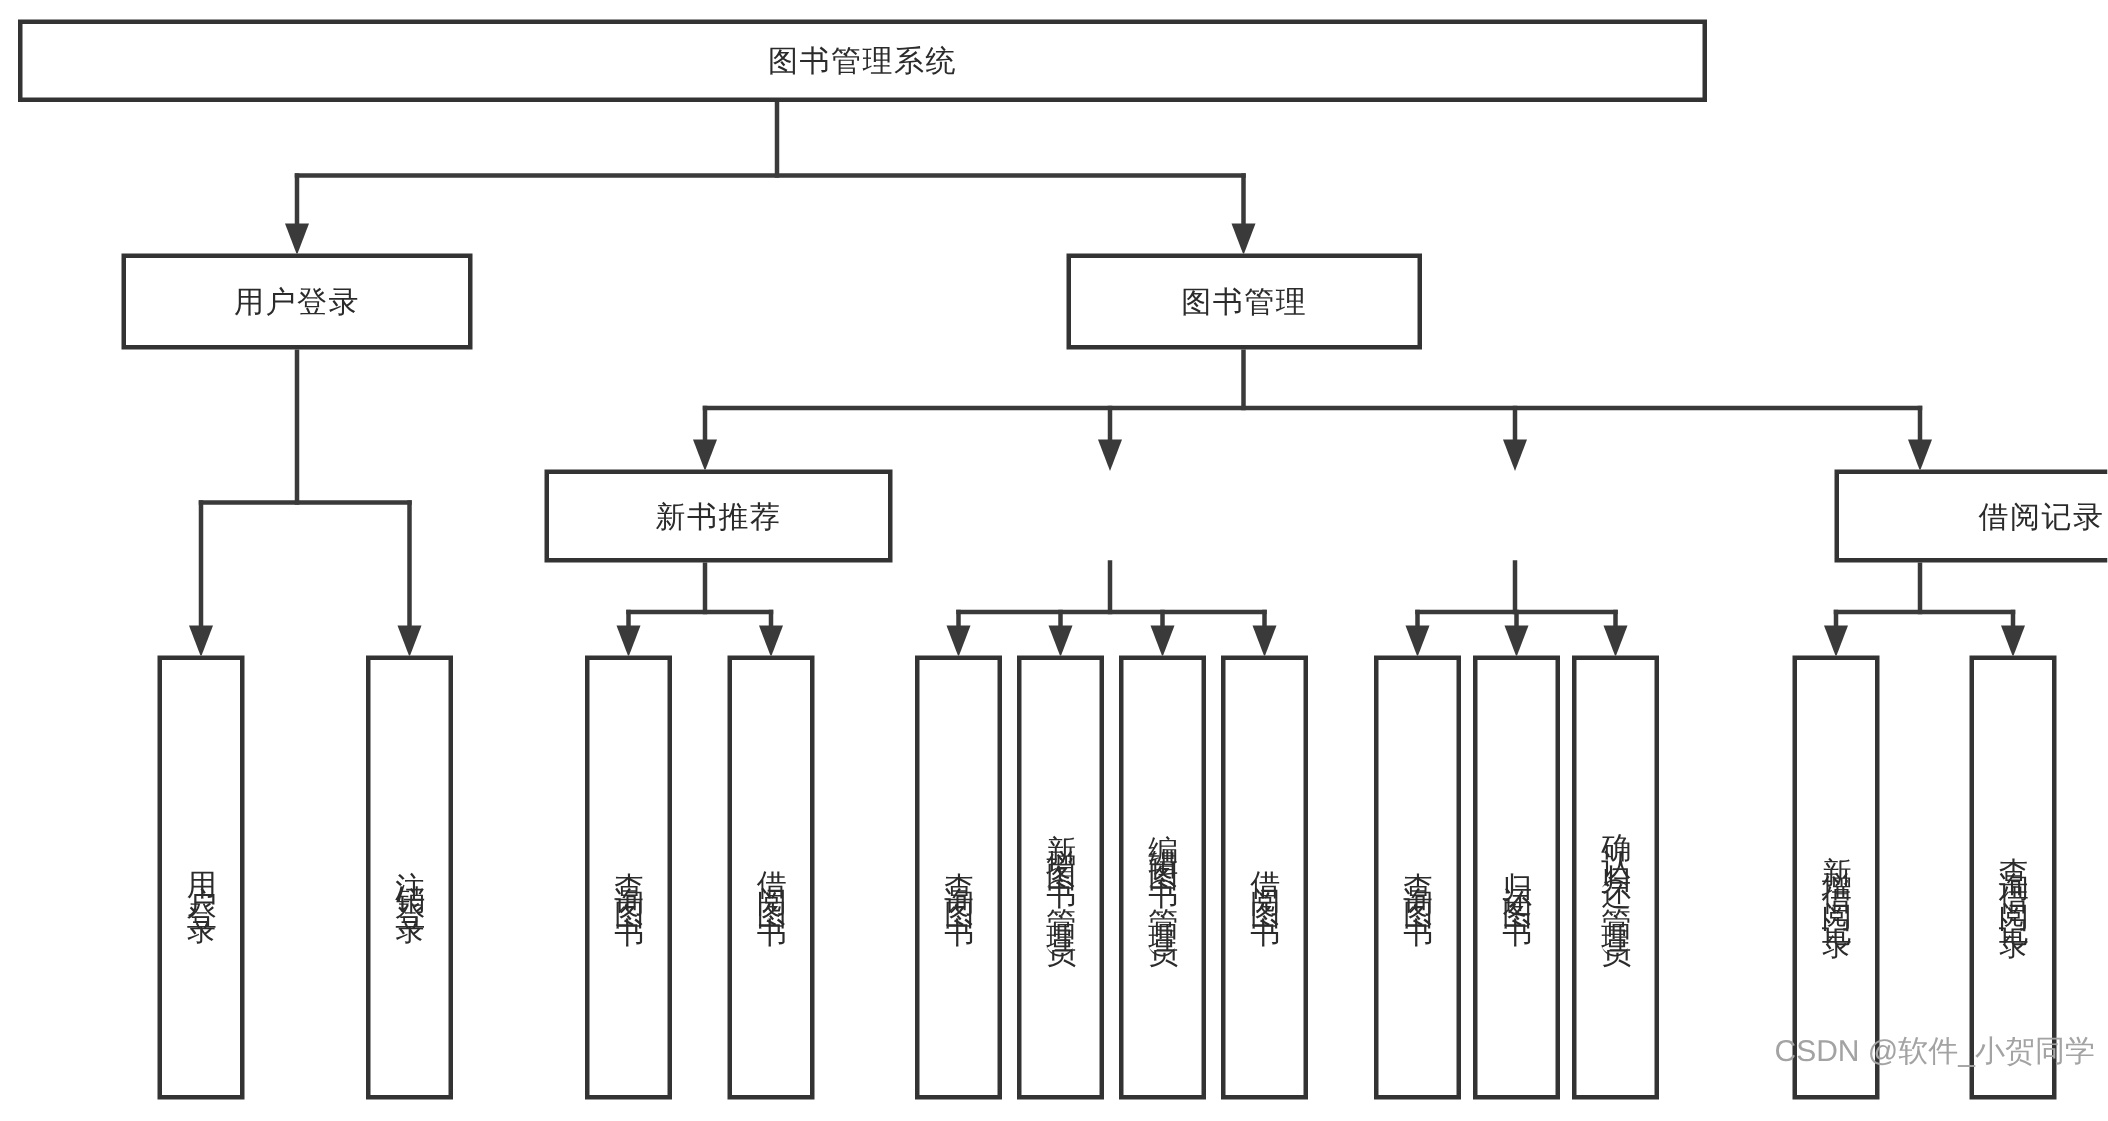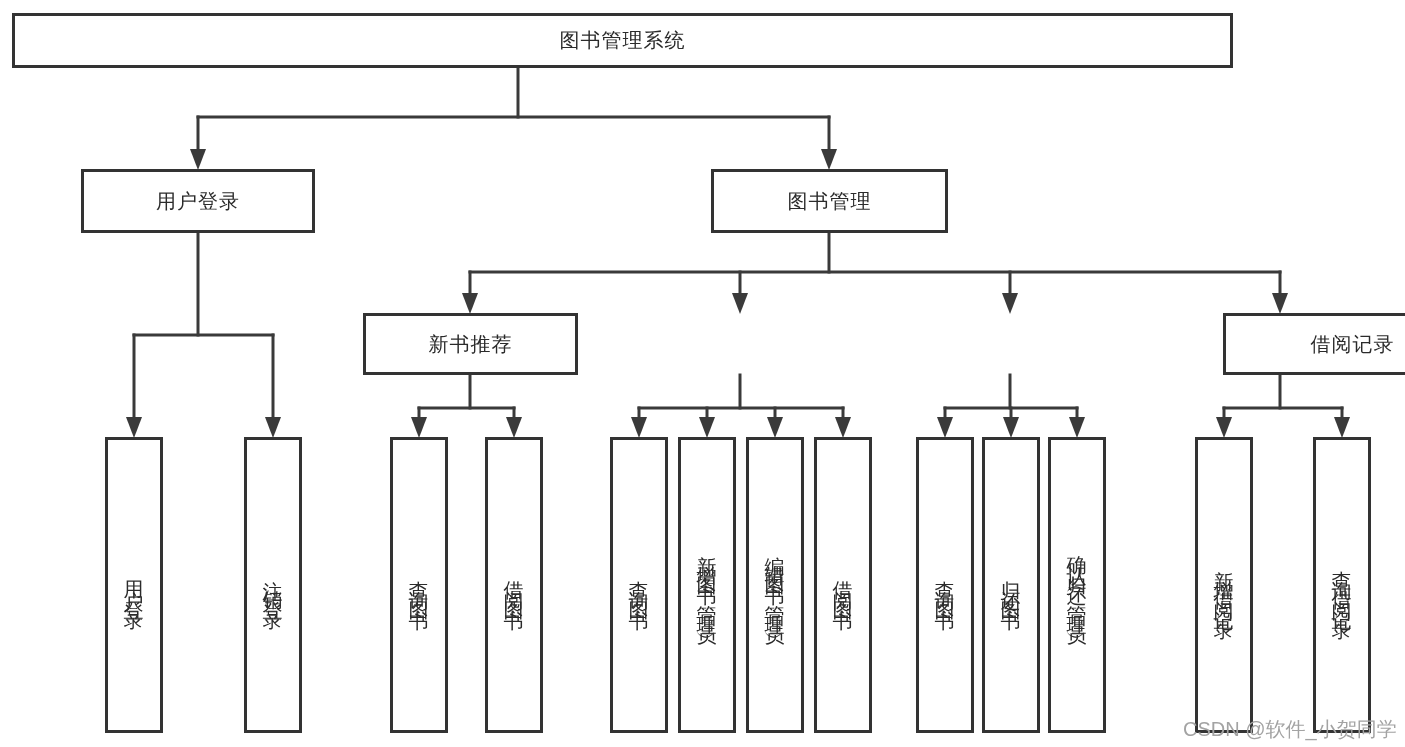--- a/index.html
+++ b/index.html
@@ -32,43 +32,43 @@
     justify-content: center;
     color: #2b2b2b;
     z-index: 2;
   }
   .hbox {
     font-size: 20px;
     letter-spacing: 1px;
   }
   .root-box {
     left: 12px; top: 13px;
-    width: 1221px; height: 55px;
+    width: 1126px; height: 55px;
   }
   .l1-box {
     top: 169px; height: 64px;
   }
   .l2-box {
-    top: 313px; width: 215px; height: 62px;
+    top: 313px; width: 232px; height: 62px;
   }
   .vbox {
     top: 437px;
     width: 58px;
     height: 296px;
     writing-mode: vertical-rl;
     text-orientation: mixed;
     font-size: 20px;
     letter-spacing: 10px;
     line-height: 1;
     text-align: center;
   }
   .watermark {
     position: absolute;
     left: 1183px;
-    top: 716px;
+    top: 687px;
     z-index: 3;
     font-size: 20px;
     color: #a3a3a3;
     white-space: nowrap;
   }
   line { stroke: #3a3a3a; stroke-width: 3; stroke-linecap: square; }
   polygon { fill: #3a3a3a; }
 </style>
 </head>
 <body>

